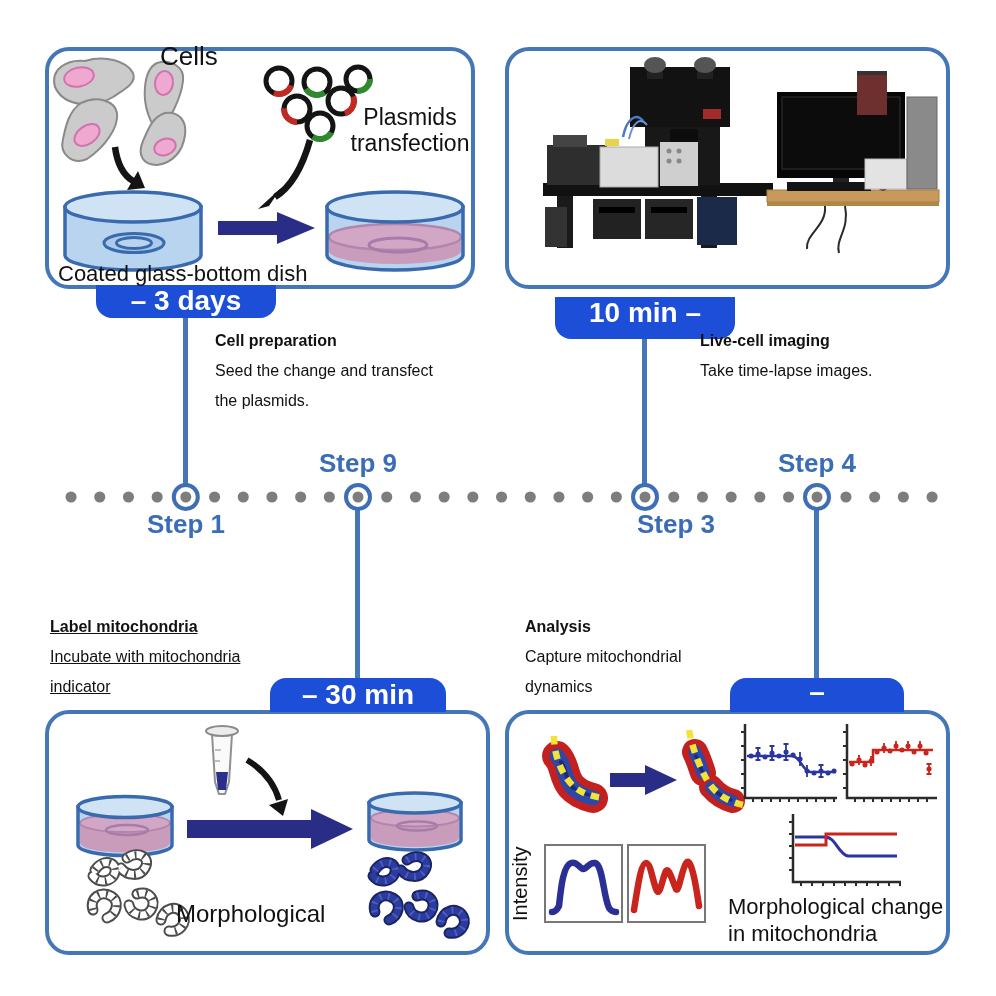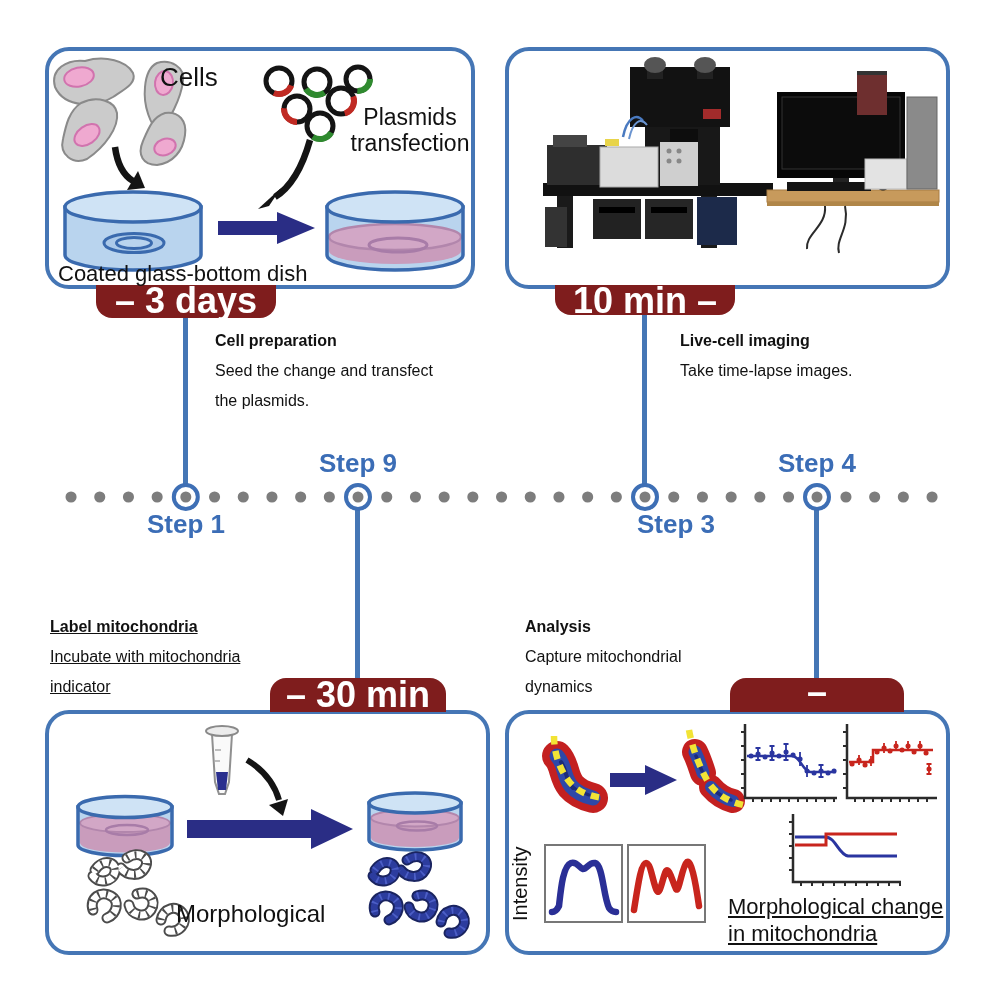--- a/index.html
+++ b/index.html
@@ -6,57 +6,57 @@
   #stage { position:relative; width:996px; height:996px; background:#fff;
            font-family:"Liberation Sans",sans-serif; color:#111; overflow:hidden; }
 
   .panel { position:absolute; background:#fff; border:4.5px solid #4576b5;
            border-radius:24px; z-index:1; box-sizing:border-box; }
   #panel-cell-prep { left:45px;  top:47px;  width:430px; height:242px; }
   #panel-imaging   { left:505px; top:47px;  width:445px; height:242px; }
   #panel-mito      { left:45px;  top:710px; width:445px; height:245px; }
   #panel-analysis  { left:505px; top:710px; width:445px; height:245px; }
 
-  .tab { position:absolute; background:#7f1d1d; color:#fff; font-weight:bold;
-         font-size:36px; text-align:center; z-index:3; }
+  .tab { position:absolute; background:#1d4ed8; color:#fff; font-weight:bold;
+         font-size:28px; text-align:center; z-index:3; }
   .tab-down { border-radius:0 0 16px 16px; }
   .tab-up   { border-radius:16px 16px 0 0; }
   #tab-3days { left:96px;  top:285px; width:180px; height:33px; line-height:32px; }
-  #tab-10min { left:555px; top:285px; width:180px; height:30px; line-height:32px; }
+  #tab-10min { left:555px; top:297px; width:180px; height:42px; line-height:32px; }
   #tab-30min { left:270px; top:678px; width:176px; height:34px; line-height:34px; }
   #tab-dash  { left:730px; top:678px; width:174px; height:34px; line-height:28px; }
 
   .vline { position:absolute; width:5px; background:#4576b5; z-index:0; }
   #vline-1 { left:183px; top:315px; height:170px; }
   #vline-2 { left:355px; top:508px; height:172px; }
   #vline-3 { left:642px; top:315px; height:170px; }
   #vline-4 { left:814px; top:508px; height:172px; }
 
   .step-label { position:absolute; width:140px; text-align:center; font-weight:bold;
                 font-size:26px; color:#3b6db6; z-index:4; }
   #step-1 { left:116px; top:509px; }
   #step-2 { left:288px; top:448px; }
   #step-3 { left:575px; top:509px;text-align:right; }
   #step-4 { left:747px; top:448px; }
 
   .annotation { position:absolute; font-size:16px; line-height:30px; z-index:4; }
   .annotation .t { font-weight:bold; }
   #ann-1 { left:215px; top:326px; }
   #ann-2 { left:50px;  top:612px;text-decoration:underline; }
-  #ann-3 { left:680px; top:326px; }
+  #ann-3 { left:700px; top:326px; }
   #ann-4 { left:525px; top:612px; }
 
   .caption { position:absolute; font-size:22px; z-index:4; }
-  #cells-label        { left:160px; top:62px;  font-size:26px; }
+  #cells-label        { left:160px; top:41px;  font-size:26px; }
   #plasmids-label     { left:344px; top:104px; width:132px; text-align:center;
                         font-size:23px; line-height:26px; }
   #dish-caption       { left:58px;  top:261px;text-align:center; }
   #microscope-caption { left:561px; top:245px; width:400px; text-align:center; }
   #mito-caption       { left:176px; top:900px; font-size:24px; }
-  #morph-caption      { left:728px; top:893px; font-size:22px; line-height:27px;text-decoration:underline; }
+  #morph-caption      { left:728px; top:893px; font-size:22px; line-height:27px; }
   #intensity-label    { position:absolute; left:509px; top:921px; width:84px;
                         font-size:20px; transform:rotate(-90deg);
                         transform-origin:0 0; z-index:4; }
 
   svg.illu { position:absolute; z-index:2; }
   #svg-cellprep { left:45px;  top:47px; }
   #svg-imaging  { left:505px; top:47px; }
   #svg-mito     { left:45px;  top:710px; }
   #svg-analysis { left:505px; top:710px; }
   #svg-timeline { position:absolute; left:0; top:470px; z-index:2; }

